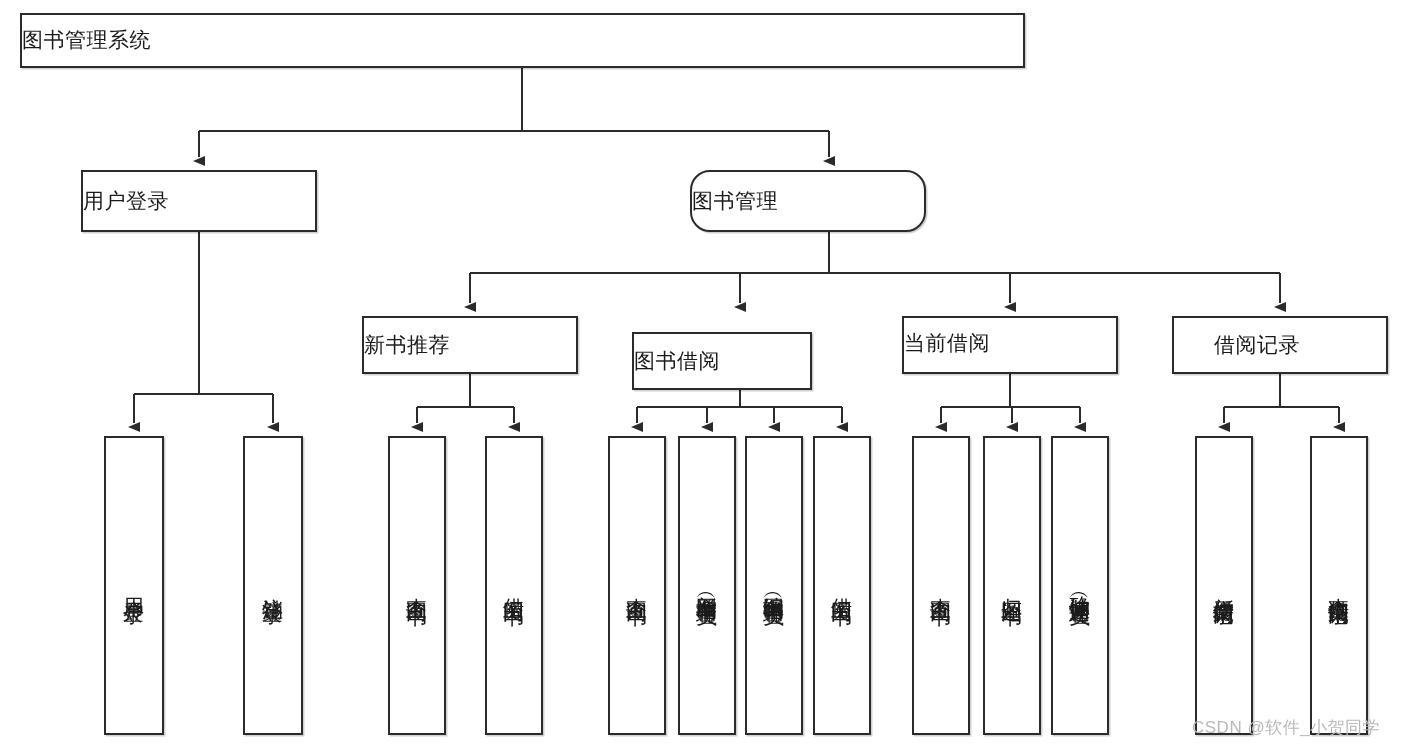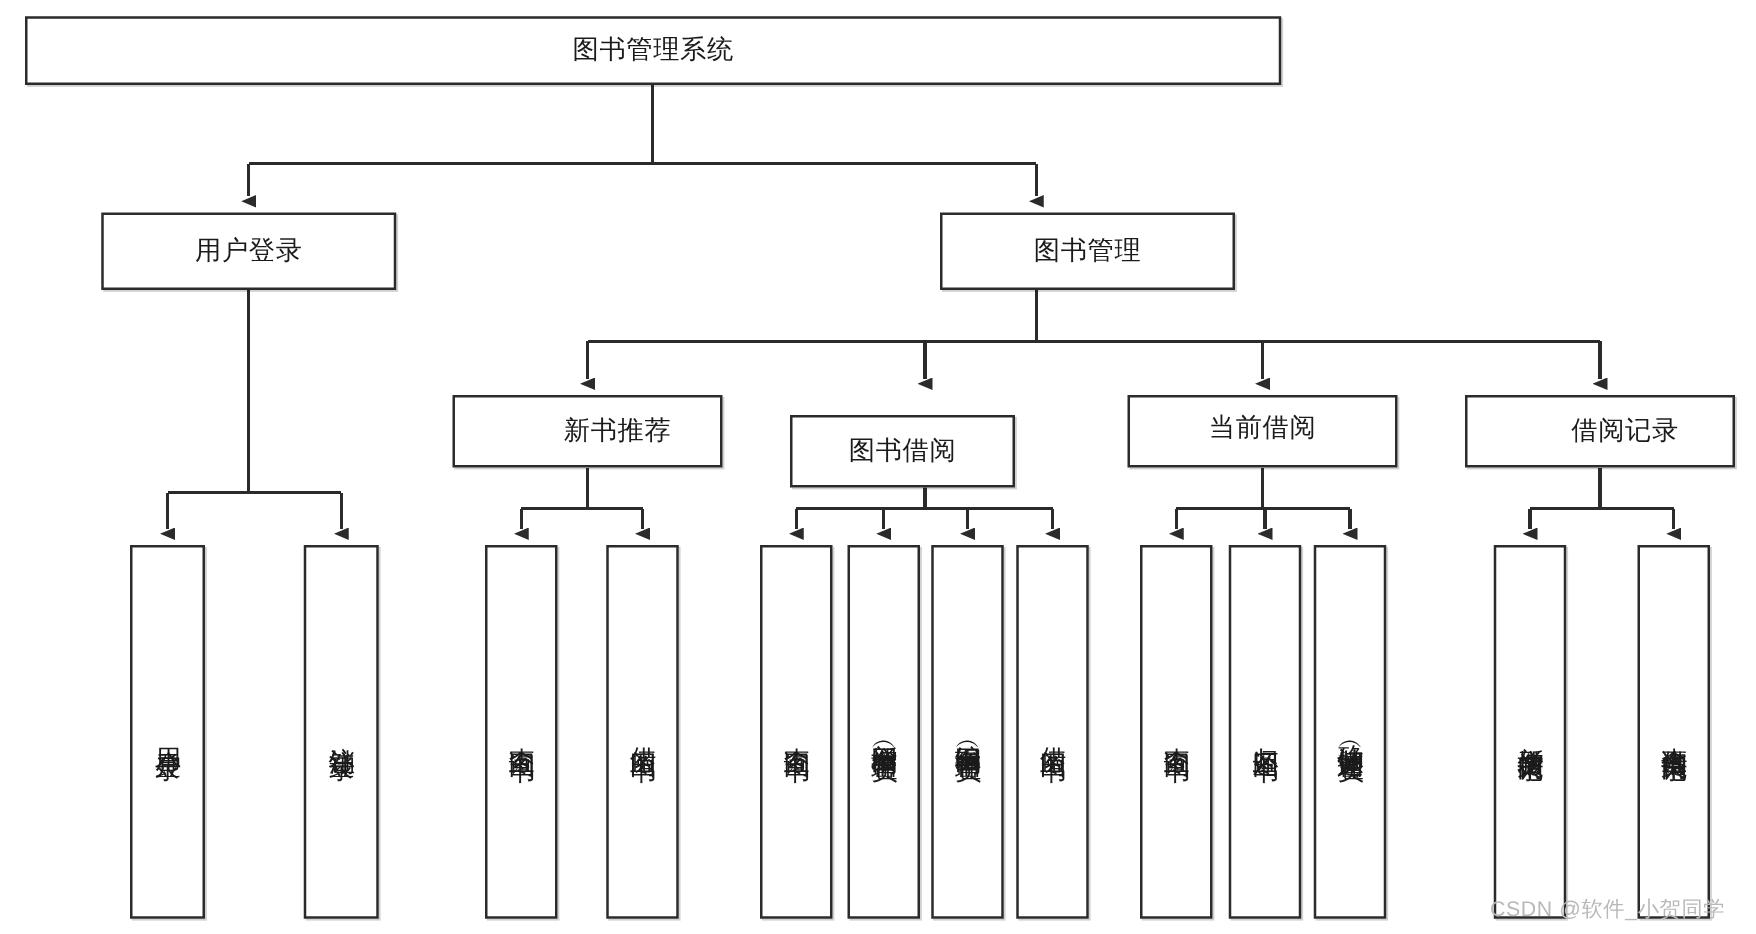--- a/index.html
+++ b/index.html
@@ -22,21 +22,20 @@
     height: 747px;
     pointer-events: none;
   }
   .node {
     position: absolute;
     box-sizing: border-box;
     background: #ffffff;
     border: 2.4px solid #2b2b2b;
     display: flex;
     align-items: center;
-    justify-content: center;
     box-shadow: 1.5px 1.5px 0 rgba(0,0,0,0.18);
   }
   .node-label {
     color: #1b1b1b;
     font-size: 21px;
     line-height: 1.05;
     letter-spacing: 0.5px;
     white-space: nowrap;
     text-align: center;
   }
@@ -126,25 +125,25 @@
     </g>
   </svg>
 
   <div class="node" id="node-root" style="left: 20px; top: 13px; width: 1005px; height: 55px;">
     <span class="node-label">图书管理系统</span>
   </div>
 
   <div class="node" id="node-l2-0" style="left: 81px; top: 170px; width: 236px; height: 62px;">
     <span class="node-label">用户登录</span>
   </div>
-  <div class="node" id="node-l2-1" style="left: 752px; top: 170px; width: 236px; height: 62px;">
+  <div class="node" id="node-l2-1" style="left: 690px; top: 170px; width: 236px; height: 62px; border-radius: 20px;">
     <span class="node-label">图书管理</span>
   </div>
 
-  <div class="node" id="node-l3-0" style="left: 362px; top: 316px; width: 216px; height: 58px; padding-left: 48px;">
+  <div class="node" id="node-l3-0" style="left: 362px; top: 316px; width: 216px; height: 58px;">
     <span class="node-label">新书推荐</span>
   </div>
   <div class="node" id="node-l3-1" style="left: 632px; top: 332px; width: 180px; height: 58px;">
     <span class="node-label">图书借阅</span>
   </div>
   <div class="node" id="node-l3-2" style="left: 902px; top: 316px; width: 216px; height: 58px; font-family: Liberation Mono, monospace;">
     <span class="node-label">当前借阅</span>
   </div>
   <div class="node" id="node-l3-3" style="left: 1172px; top: 316px; width: 216px; height: 58px; padding-left: 40px;">
     <span class="node-label">借阅记录</span>

